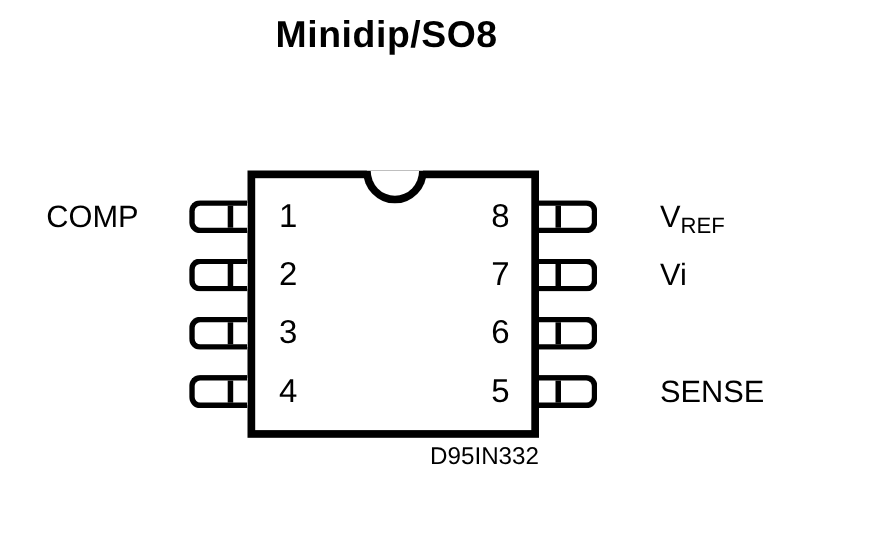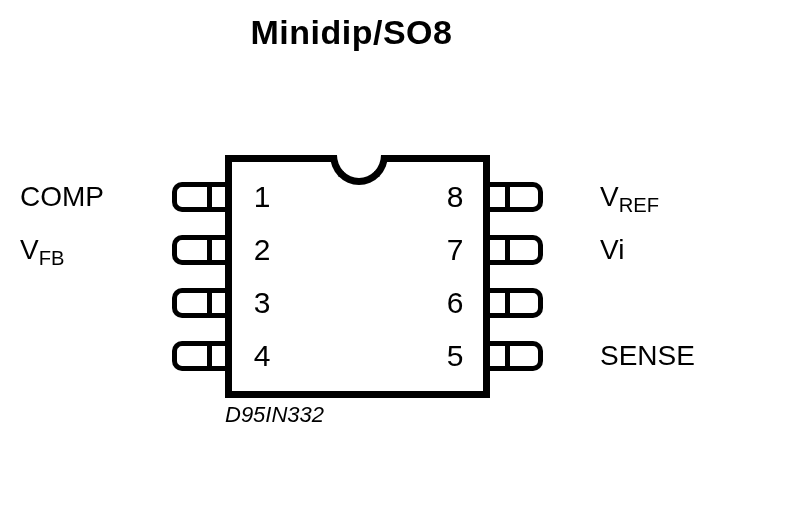--- a/index.html
+++ b/index.html
@@ -66,34 +66,34 @@
   .num-left  { left: 245px; }
   .num-right { left: 438px; }
   
   .lbl {
     position: absolute;
     top: calc(var(--cy) - 19px);
     height: 38px; line-height: 38px;
     font-size: 28px;
     white-space: nowrap;
   }
-  .lbl-left  { left: 20px;  width: 128px; text-align: left; }
+  .lbl-left  { left: 20px;  width: 128px; text-align: center; }
   .lbl-right { left: 600px; width: 215px; text-align: left; }
   .lbl sub {
     font-size: 0.72em;
     vertical-align: baseline;
     position: relative; top: 0.28em;
     line-height: 0;
   }
   
   .figure-code {
     position: absolute;
     left: 225px; top: 402px; width: 265px;
-    text-align: left;
-    font-size: 22px; font-style: italic;
+    text-align: right;
+    font-size: 22px; 
   }
 </style>
 </head>
 <body>
 
 <div class="canvas">
 
   <div class="title">Minidip/SO8</div>
 
   <div class="chip"></div>
@@ -128,21 +128,20 @@
   <div class="num num-left row0">1</div>
   <div class="num num-left row1">2</div>
   <div class="num num-left row2">3</div>
   <div class="num num-left row3">4</div>
   <div class="num num-right row0">8</div>
   <div class="num num-right row1">7</div>
   <div class="num num-right row2">6</div>
   <div class="num num-right row3">5</div>
 
   <div class="lbl lbl-left row0"><span>COMP</span><sub></sub></div>
-  <div class="lbl lbl-left row1"><span>V</span><sub>FB</sub></div>
 
   <div class="lbl lbl-right row0"><span>V</span><sub>REF</sub></div>
   <div class="lbl lbl-right row1"><span>Vi</span><sub></sub></div>
   <div class="lbl lbl-right row3"><span>SENSE</span><sub></sub></div>
 
   <div class="figure-code">D95IN332</div>
 
 </div>
 
 </body></html>

